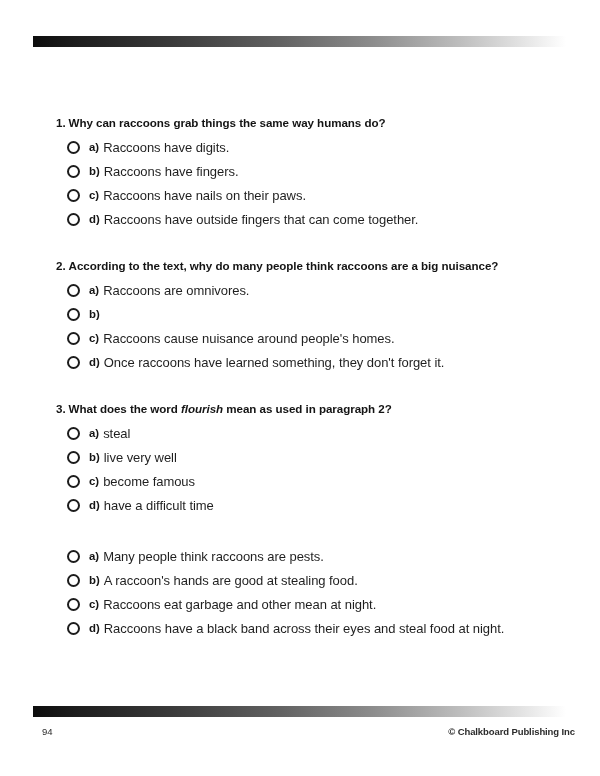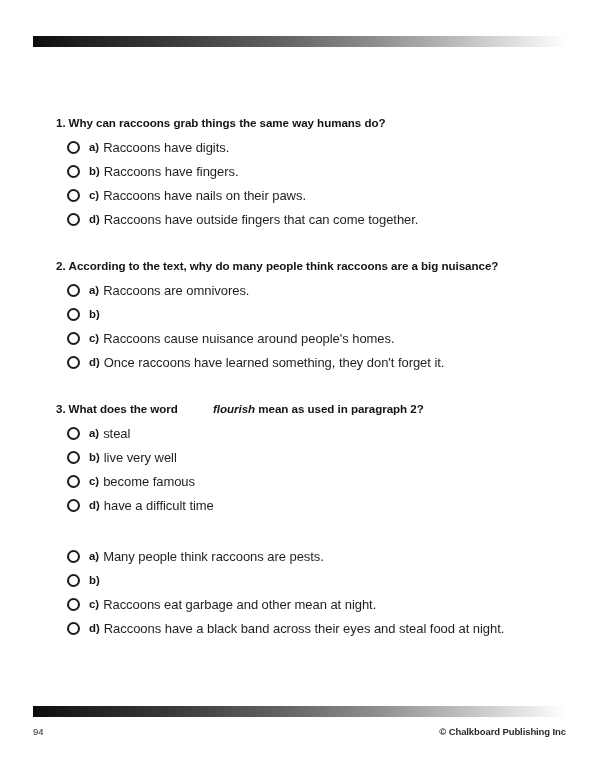--- a/index.html
+++ b/index.html
@@ -57,21 +57,20 @@
     font-size: 11.6px;
     font-weight: bold;
     color: #141414;
     letter-spacing: -0.05px;
     line-height: 15px;
   }
   .qtext .qnum { margin-right: 3px; }
   .qtext em {
     font-style: italic;
     font-weight: bold;
-    margin-left: 32px;
   }
   .options { margin-top: 5px; }
   .option {
     display: flex;
     align-items: center;
     margin-left: 67px;
     height: 24px;
   }
   .radio {
     flex: 0 0 auto;
@@ -93,21 +92,21 @@
     font-size: 13px;
     font-weight: normal;
     color: #1f1f1f;
     letter-spacing: -0.05px;
     text-align: right;
   }
 
   
   .footer {
     position: absolute;
-    left: 33px;
+    left: 42px;
     top: 726px;
     width: 533px;
     display: flex;
     justify-content: space-between;
     align-items: baseline;
   }
   .page-number {
     font-size: 9.5px;
     color: #2b2b2b;
   }
@@ -204,20 +203,21 @@
       <div class="qblock">
         <div class="options">
           <div class="option">
             <span class="radio"></span>
             <span class="opt-label">a)</span>
             <span class="opt-text">Many people think raccoons are pests.</span>
           </div>
           <div class="option">
             <span class="radio"></span>
             <span class="opt-label">b)</span>
+            <span class="opt-text">A raccoon's hands are good at stealing food.</span>
           </div>
           <div class="option">
             <span class="radio"></span>
             <span class="opt-label">c)</span>
             <span class="opt-text">Raccoons eat garbage and other mean at night.</span>
           </div>
           <div class="option">
             <span class="radio"></span>
             <span class="opt-label">d)</span>
             <span class="opt-text">Raccoons have a black band across their eyes and steal food at night.</span>

